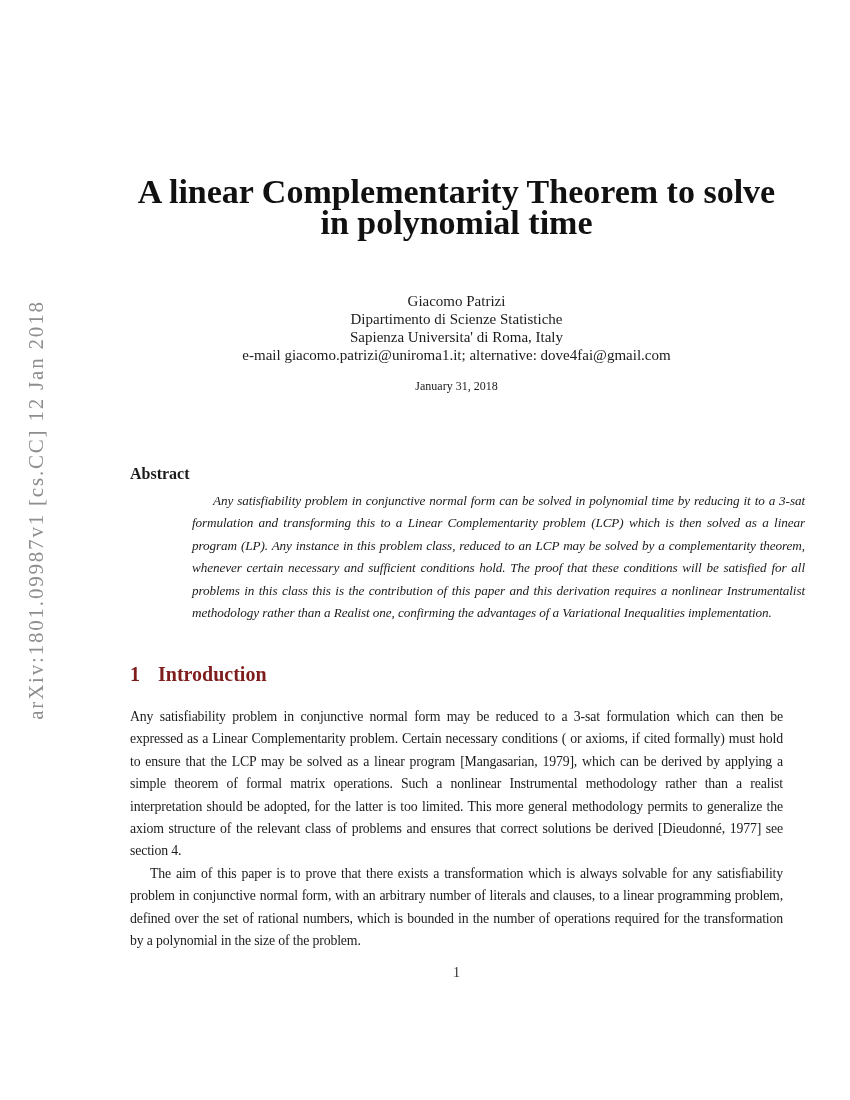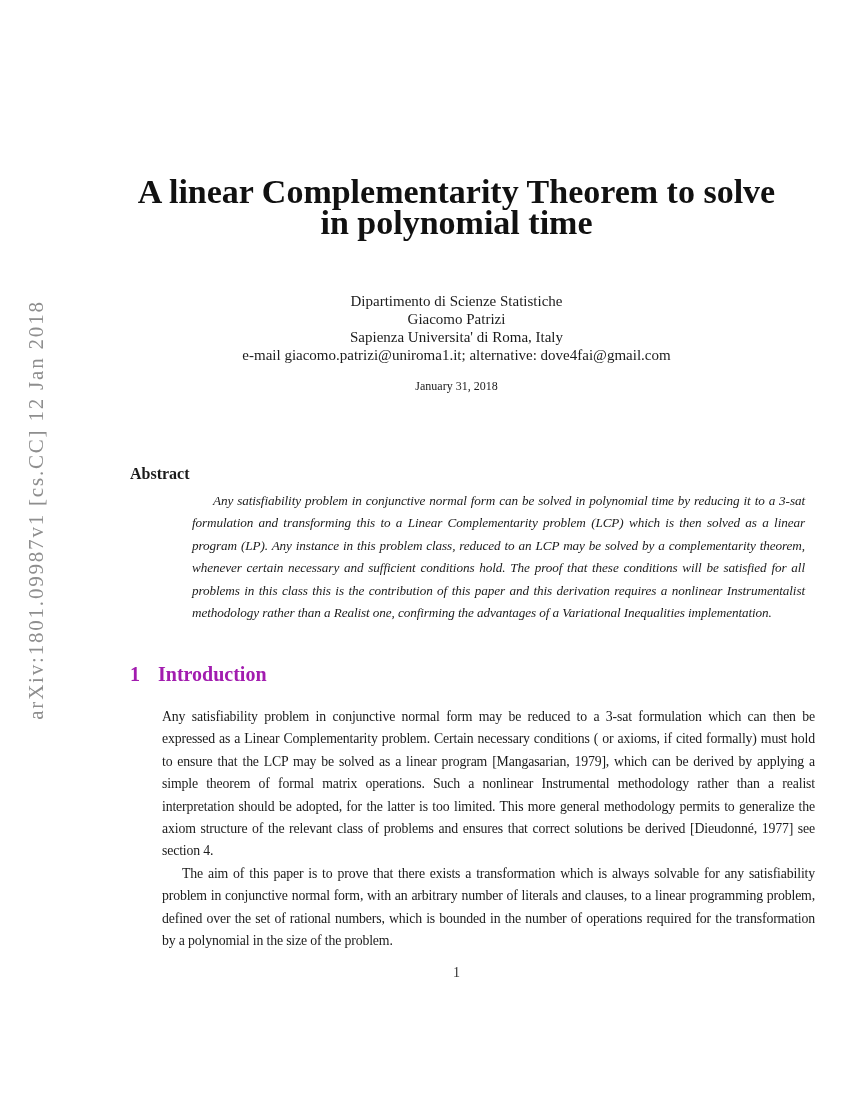--- a/index.html
+++ b/index.html
@@ -74,33 +74,32 @@
     text-align: justify;
     text-indent: 21px;
     margin-left: 42px;
   }
   .section-heading {
     position: absolute;
     top: 663px;
     left: 0;
     font-size: 20px;
     font-weight: bold;
-    color: #a21caf;
+    color: #7f1d1d;
   }
   .section-heading .sec-number { margin-right: 18px; }
   .intro-body {
     position: absolute;
     top: 706px;
     left: 0;
     width: 653px;
     font-size: 13.8px;
     line-height: 22.4px;
     letter-spacing: -0.15px;
     text-align: justify;
-    margin-left: 32px;
   }
   .intro-body p { margin: 0; }
   .intro-body p.indented { text-indent: 20px; }
   .page-number {
     position: absolute;
     top: 965px;
     left: 130px;
     width: 653px;
     text-align: center;
     font-size: 14px;
@@ -115,22 +114,22 @@
   <div class="arxiv-stamp">arXiv:1801.09987v1  [cs.CC]  12 Jan 2018</div>
 
   <div class="content">
 
     <div class="paper-title">
       <div>A linear Complementarity Theorem to solve</div>
       <div>in polynomial time</div>
     </div>
 
     <div class="author-block">
+      <div>Giacomo Patrizi</div>
       <div>Dipartimento di Scienze Statistiche</div>
-      <div>Giacomo Patrizi</div>
       <div>Sapienza Universita' di Roma, Italy</div>
       <div>e-mail giacomo.patrizi@uniroma1.it; alternative: dove4fai@gmail.com</div>
     </div>
 
     <div class="paper-date">January 31, 2018</div>
 
     <div class="abstract-heading">Abstract</div>
 
     <p class="abstract-body">Any satisfiability problem in conjunctive normal form can be solved in polynomial time by reducing it to a 3-sat formulation and transforming this to a Linear Complementarity problem (LCP) which is then solved as a linear program (LP). Any instance in this problem class, reduced to an LCP may be solved by a complementarity theorem, whenever certain necessary and sufficient conditions hold. The proof that these conditions will be satisfied for all problems in this class this is the contribution of this paper and this derivation requires a nonlinear Instrumentalist methodology rather than a Realist one, confirming the advantages of a Variational Inequalities implementation.</p>
 

